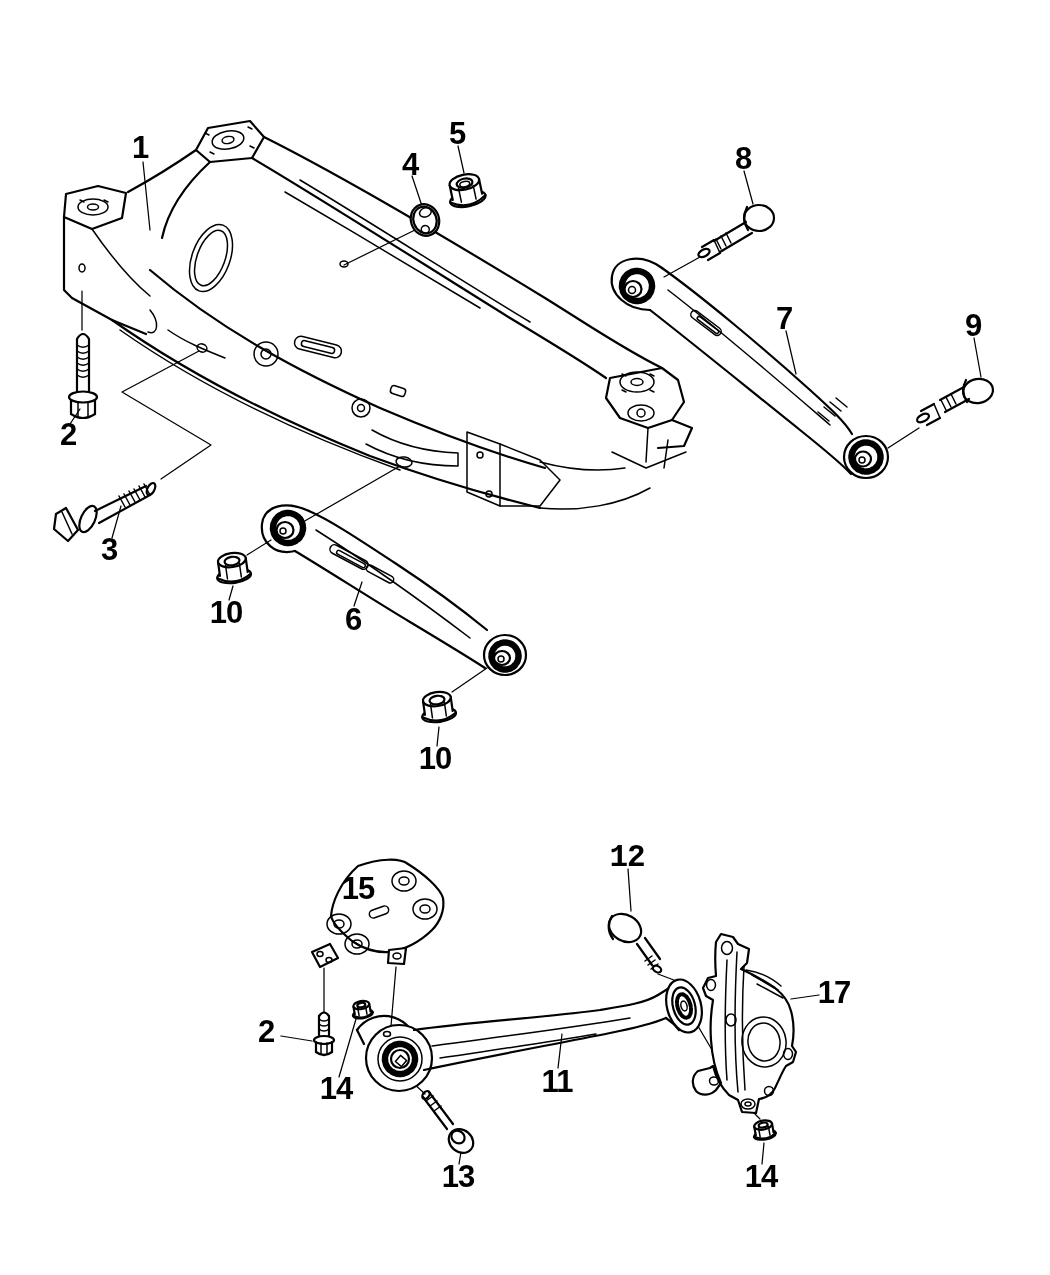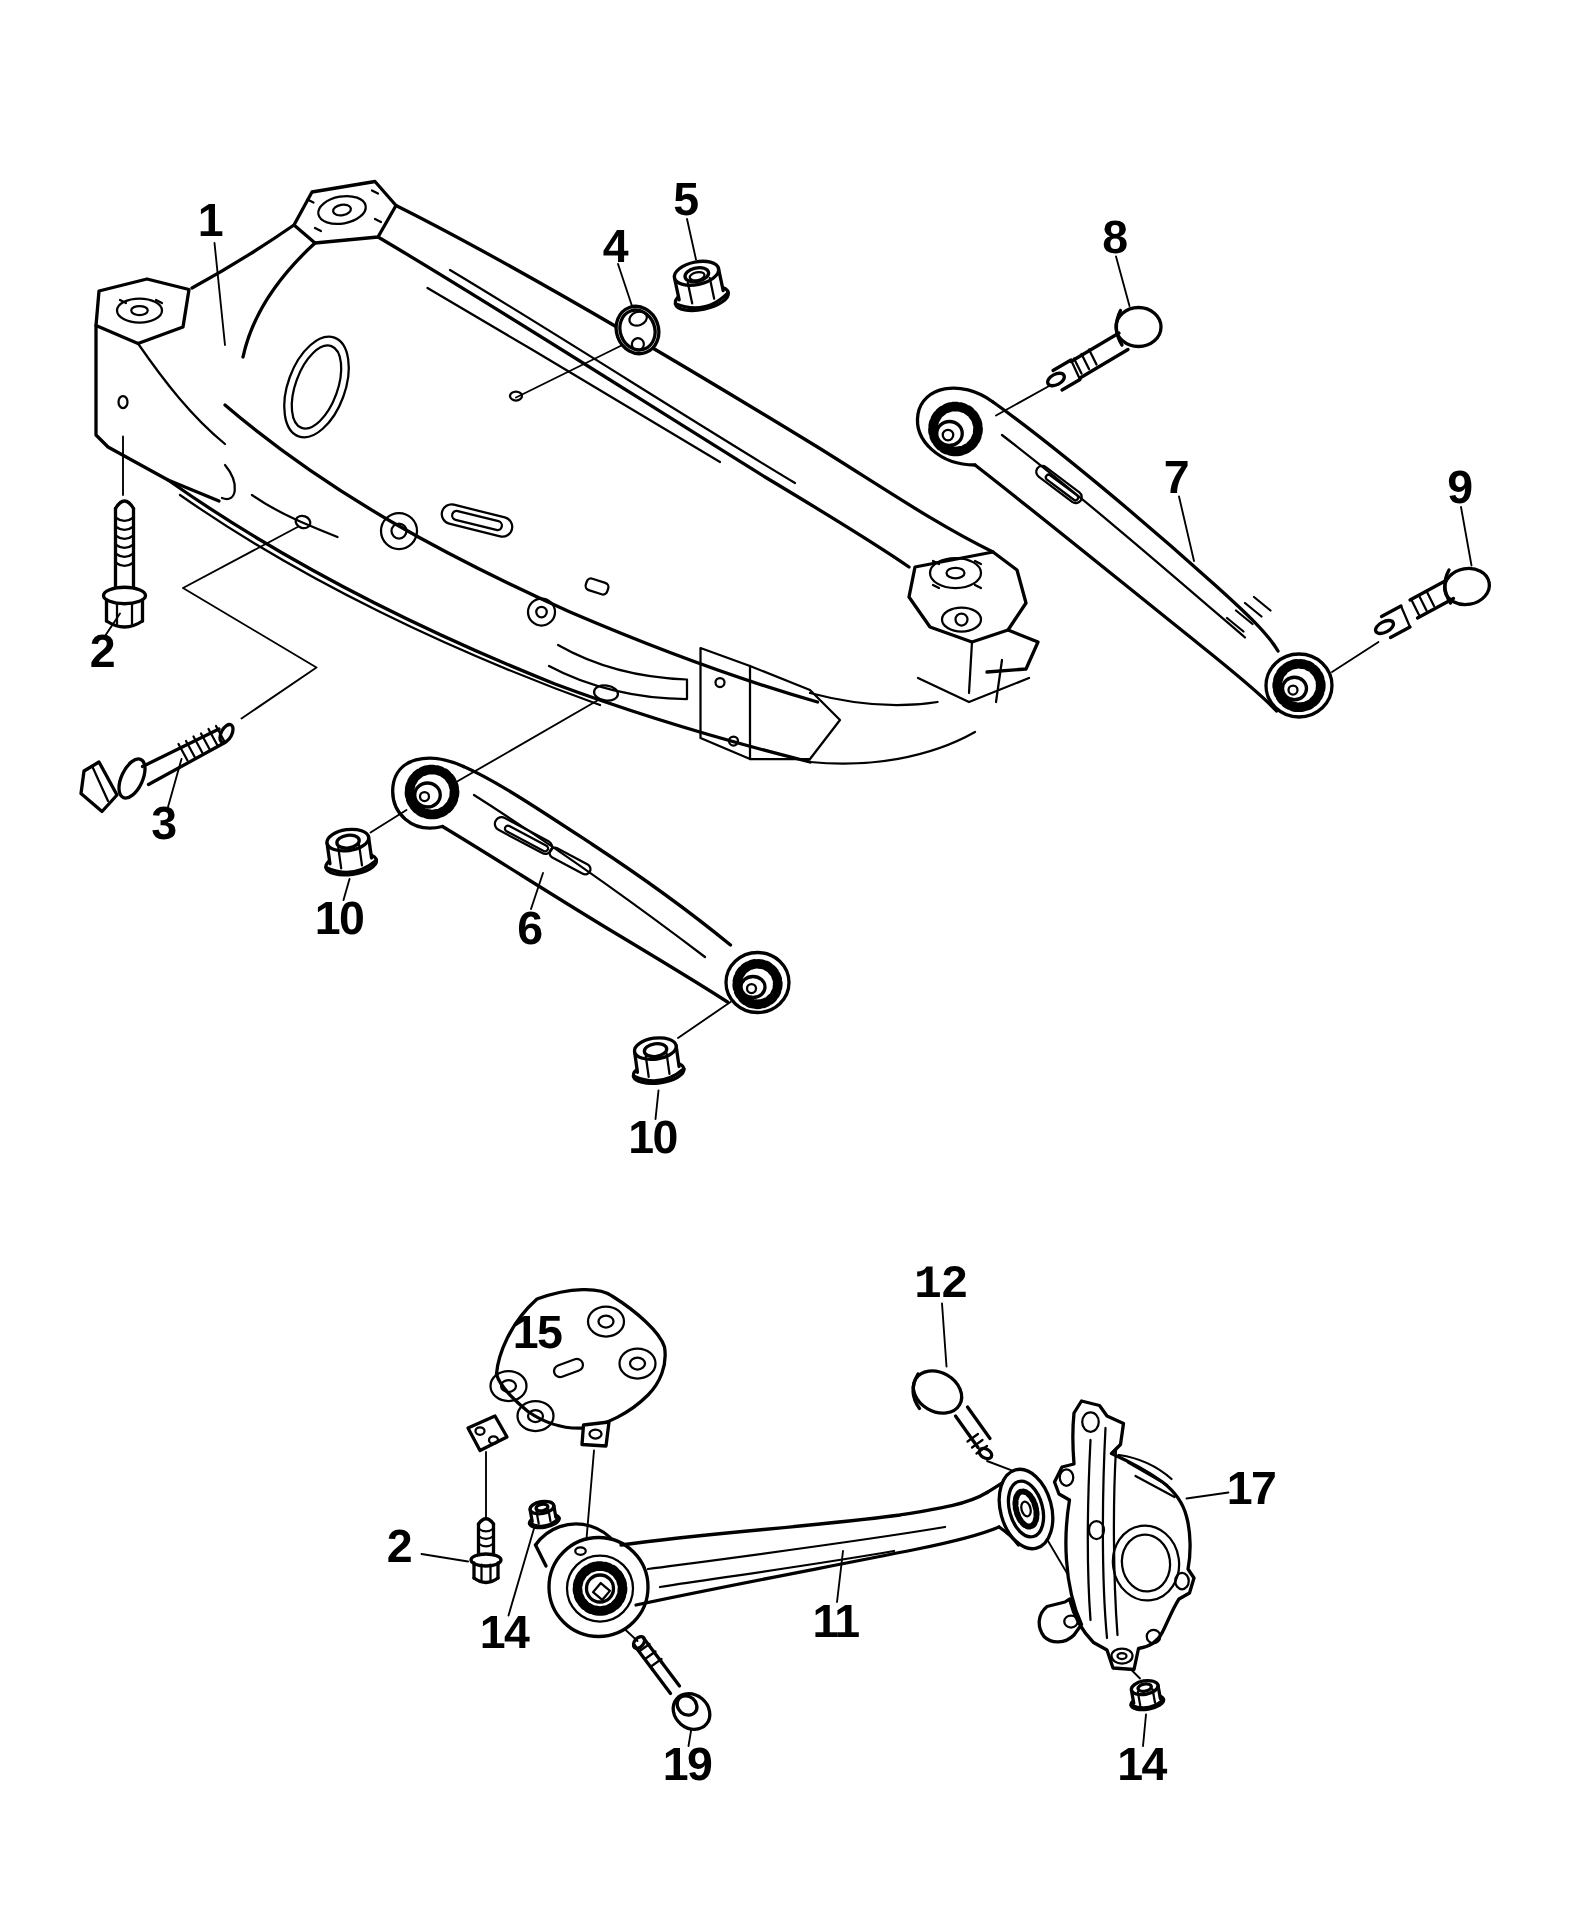--- a/index.html
+++ b/index.html
@@ -430,20 +430,20 @@
       <div class="callout" style="left: 410px; top: 164px; color: rgb(0, 0, 0);">4</div>
       <div class="callout" style="left: 457px; top: 133px; color: rgb(0, 0, 0);">5</div>
       <div class="callout" style="left: 353px; top: 619px; color: rgb(0, 0, 0);">6</div>
       <div class="callout" style="left: 784px; top: 318px; color: rgb(0, 0, 0);">7</div>
       <div class="callout" style="left: 743px; top: 158px; color: rgb(0, 0, 0);">8</div>
       <div class="callout" style="left: 973px; top: 325px; color: rgb(0, 0, 0);">9</div>
       <div class="callout" style="left: 226px; top: 612px; color: rgb(0, 0, 0);">10</div>
       <div class="callout" style="left: 435px; top: 758px; color: rgb(0, 0, 0);">10</div>
       <div class="callout" style="left: 557px; top: 1081px; color: rgb(0, 0, 0); text-align: right;">11</div>
       <div class="callout" style="left: 627px; top: 857px; color: rgb(0, 0, 0); font-family: Liberation Mono, monospace;">12</div>
-      <div class="callout" style="left: 458px; top: 1176px; color: rgb(0, 0, 0);">19</div>
+      <div class="callout" style="left: 458px; top: 1176px; color: rgb(0, 0, 0);">13</div>
       <div class="callout" style="left: 336px; top: 1088px; color: rgb(0, 0, 0);">14</div>
       <div class="callout" style="left: 761px; top: 1176px; color: rgb(0, 0, 0);">14</div>
       <div class="callout" style="left: 358px; top: 852px; color: rgb(0, 0, 0); margin-top: 36px;">15</div>
       <div class="callout" style="left: 266px; top: 1031px; color: rgb(0, 0, 0);">2</div>
       <div class="callout" style="left: 834px; top: 992px; color: rgb(0, 0, 0);">17</div>
     </div>
 </div>
 
 </body></html>

